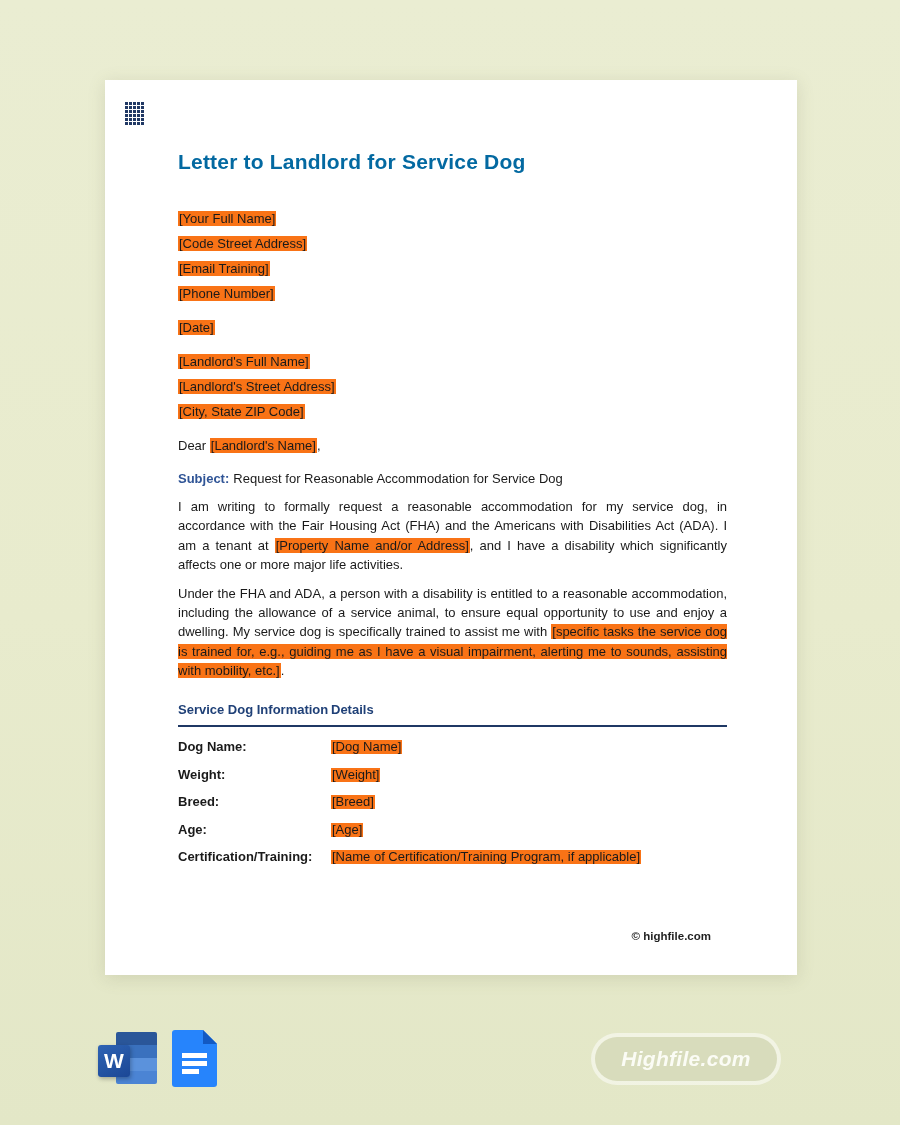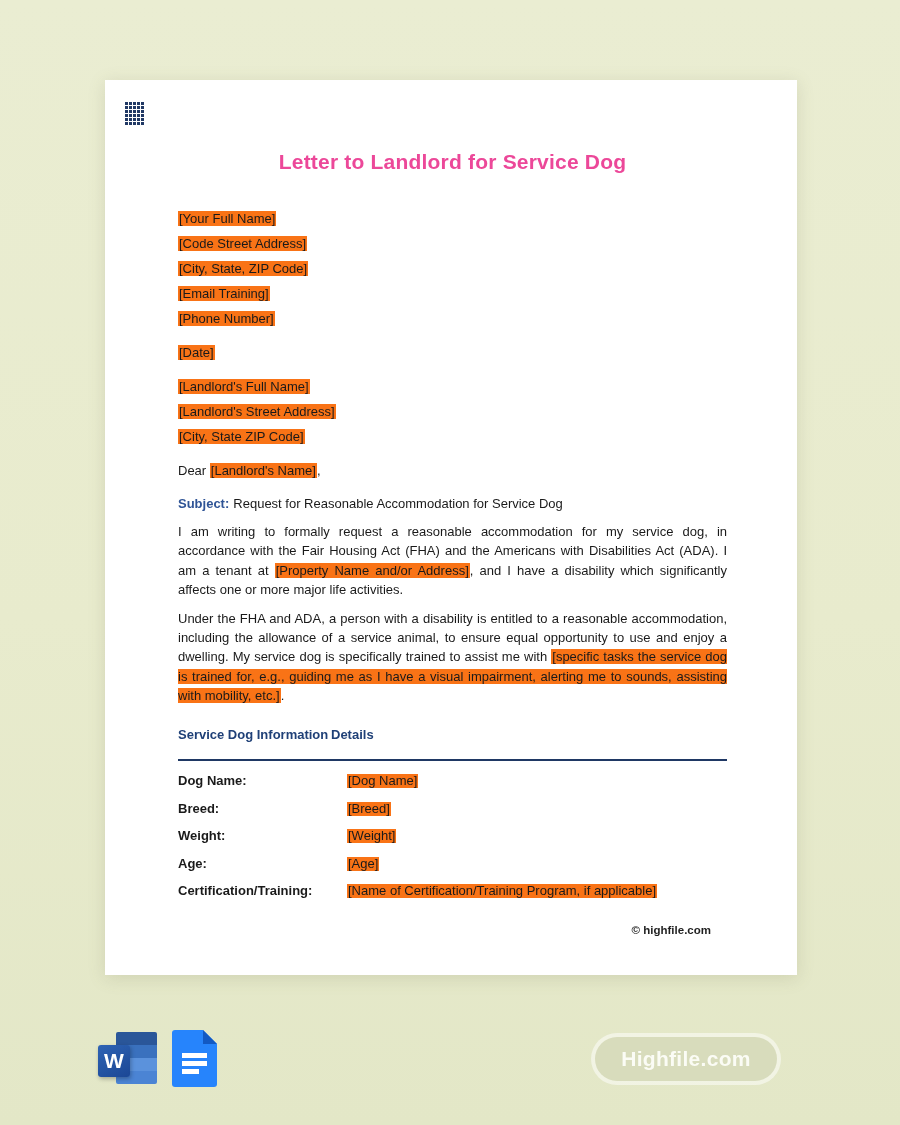--- a/index.html
+++ b/index.html
@@ -18,22 +18,22 @@
     box-shadow:0 3px 16px rgba(110,110,80,0.18);
     padding:0 70px 0 73px;
   }
   .grid-icon {
     position:absolute; left:20px; top:22px;
     display:grid; grid-template-columns:repeat(5,3px); grid-auto-rows:3px; gap:1px;
   }
   .grid-icon i { background:#203864; display:block; }
 
   h1.doc-title {
-    margin-top:70px; text-align:center;
-    color:#ec4899; font-size:21px; font-weight:700; letter-spacing:0.2px;
+    margin-top:70px; text-align:left;
+    color:#0369a1; font-size:21px; font-weight:700; letter-spacing:0.2px;
   }
 
   .line { font-size:13px; line-height:25px; color:#1a1a1a; }
   .hl { background:#f97316; padding:0 1px; }
 
   .sender-block   { margin-top:32px; }
   .date-line      { margin-top:9px; }
   .recipient-block{ margin-top:9px; }
   .subject-line   { margin-top:8px; }
   .subject-label  { color:#2F5496; font-weight:700; margin-right:4px; }
@@ -41,31 +41,31 @@
 
   .para {
     margin-top:6px; font-size:13px; line-height:19.4px;
     color:#1a1a1a; text-align:justify;
   }
   .para + .para { margin-top:9px; }
 
   
   .sd-table { margin-top:21px; }
   .thead {
-    display:flex; padding-bottom:16px;
+    display:flex; padding-bottom:7px;
     border-bottom:2.5px solid #1F3864;
   }
   .th { color:#1F4077; font-weight:700; font-size:13px; line-height:16px; }
   .col1 { width:153px; flex:none; }
-  .trow { display:flex; margin-top:13.5px; font-size:13px; line-height:14px; color:#1a1a1a;gap:16px; }
+  .trow { display:flex; margin-top:13.5px; font-size:13px; line-height:14px; color:#1a1a1a; }
   .trow:first-of-type { margin-top:10px; }
   .td-label { font-weight:700; }
 
   .credit {
-    position:absolute; right:86px; bottom:39px;
+    position:absolute; right:86px; bottom:33px;
     font-size:11.5px; font-weight:700; color:#1f1f1f;
   }
 
   
   .word-icon { position:absolute; left:98px; top:1032px; width:59px; height:55px; }
   .word-page {
     position:absolute; right:0; top:0; width:41px; height:52px;
     border-radius:2px; overflow:hidden; display:flex; flex-direction:column;
   }
   .word-page span { flex:1; }
@@ -92,20 +92,21 @@
   .dl2 { top:31px; width:25px; }
   .dl3 { top:39px; width:17px; }
 
   .brand-pill {
     position:absolute; left:595px; top:1037px; width:182px; height:44px;
     background:#D8DCBC; border-radius:24px;
     box-shadow:0 0 0 4px rgba(255,255,255,0.5);
     display:flex; align-items:center; justify-content:center;
     color:#FBFCF5; font-size:21px; font-weight:700; letter-spacing:0.3px;
     cursor:pointer;
+    font-style:italic;
   }
 </style>
 </head>
 <body>
 
 <div class="page">
 
   <div class="grid-icon">
       <i></i>
       <i></i>
@@ -137,21 +138,20 @@
       <i></i>
       <i></i>
       <i></i>
     </div>
 
   <h1 class="doc-title">Letter to Landlord for Service Dog</h1>
 
   <div class="sender-block">
     <p class="line"><span class="hl">[Your Full Name]</span></p>
     <p class="line"><span class="hl">[Code Street Address]</span></p>
-    <p class="line"><span class="hl">[City, State, ZIP Code]</span></p>
     <p class="line"><span class="hl">[Email Training]</span></p>
     <p class="line"><span class="hl">[Phone Number]</span></p>
   </div>
 
   <p class="line date-line"><span class="hl">[Date]</span></p>
 
   <div class="recipient-block">
     <p class="line"><span class="hl">[Landlord's Full Name]</span></p>
     <p class="line"><span class="hl">[Landlord's Street Address]</span></p>
     <p class="line"><span class="hl">[City, State ZIP Code]</span></p>
@@ -168,26 +168,26 @@
   <div class="sd-table">
     <div class="thead">
       <span class="th col1">Service Dog Information</span>
       <span class="th">Details</span>
     </div>
     <div class="trow">
       <span class="td-label col1">Dog Name:</span>
       <span class="hl">[Dog Name]</span>
     </div>
     <div class="trow">
+      <span class="td-label col1">Weight:</span>
+      <span class="hl">[Weight]</span>
+    </div>
+    <div class="trow">
       <span class="td-label col1">Breed:</span>
       <span class="hl">[Breed]</span>
-    </div>
-    <div class="trow">
-      <span class="td-label col1">Weight:</span>
-      <span class="hl">[Weight]</span>
     </div>
     <div class="trow">
       <span class="td-label col1">Age:</span>
       <span class="hl">[Age]</span>
     </div>
     <div class="trow">
       <span class="td-label col1">Certification/Training:</span>
       <span class="hl">[Name of Certification/Training Program, if applicable]</span>
     </div>
   </div>

